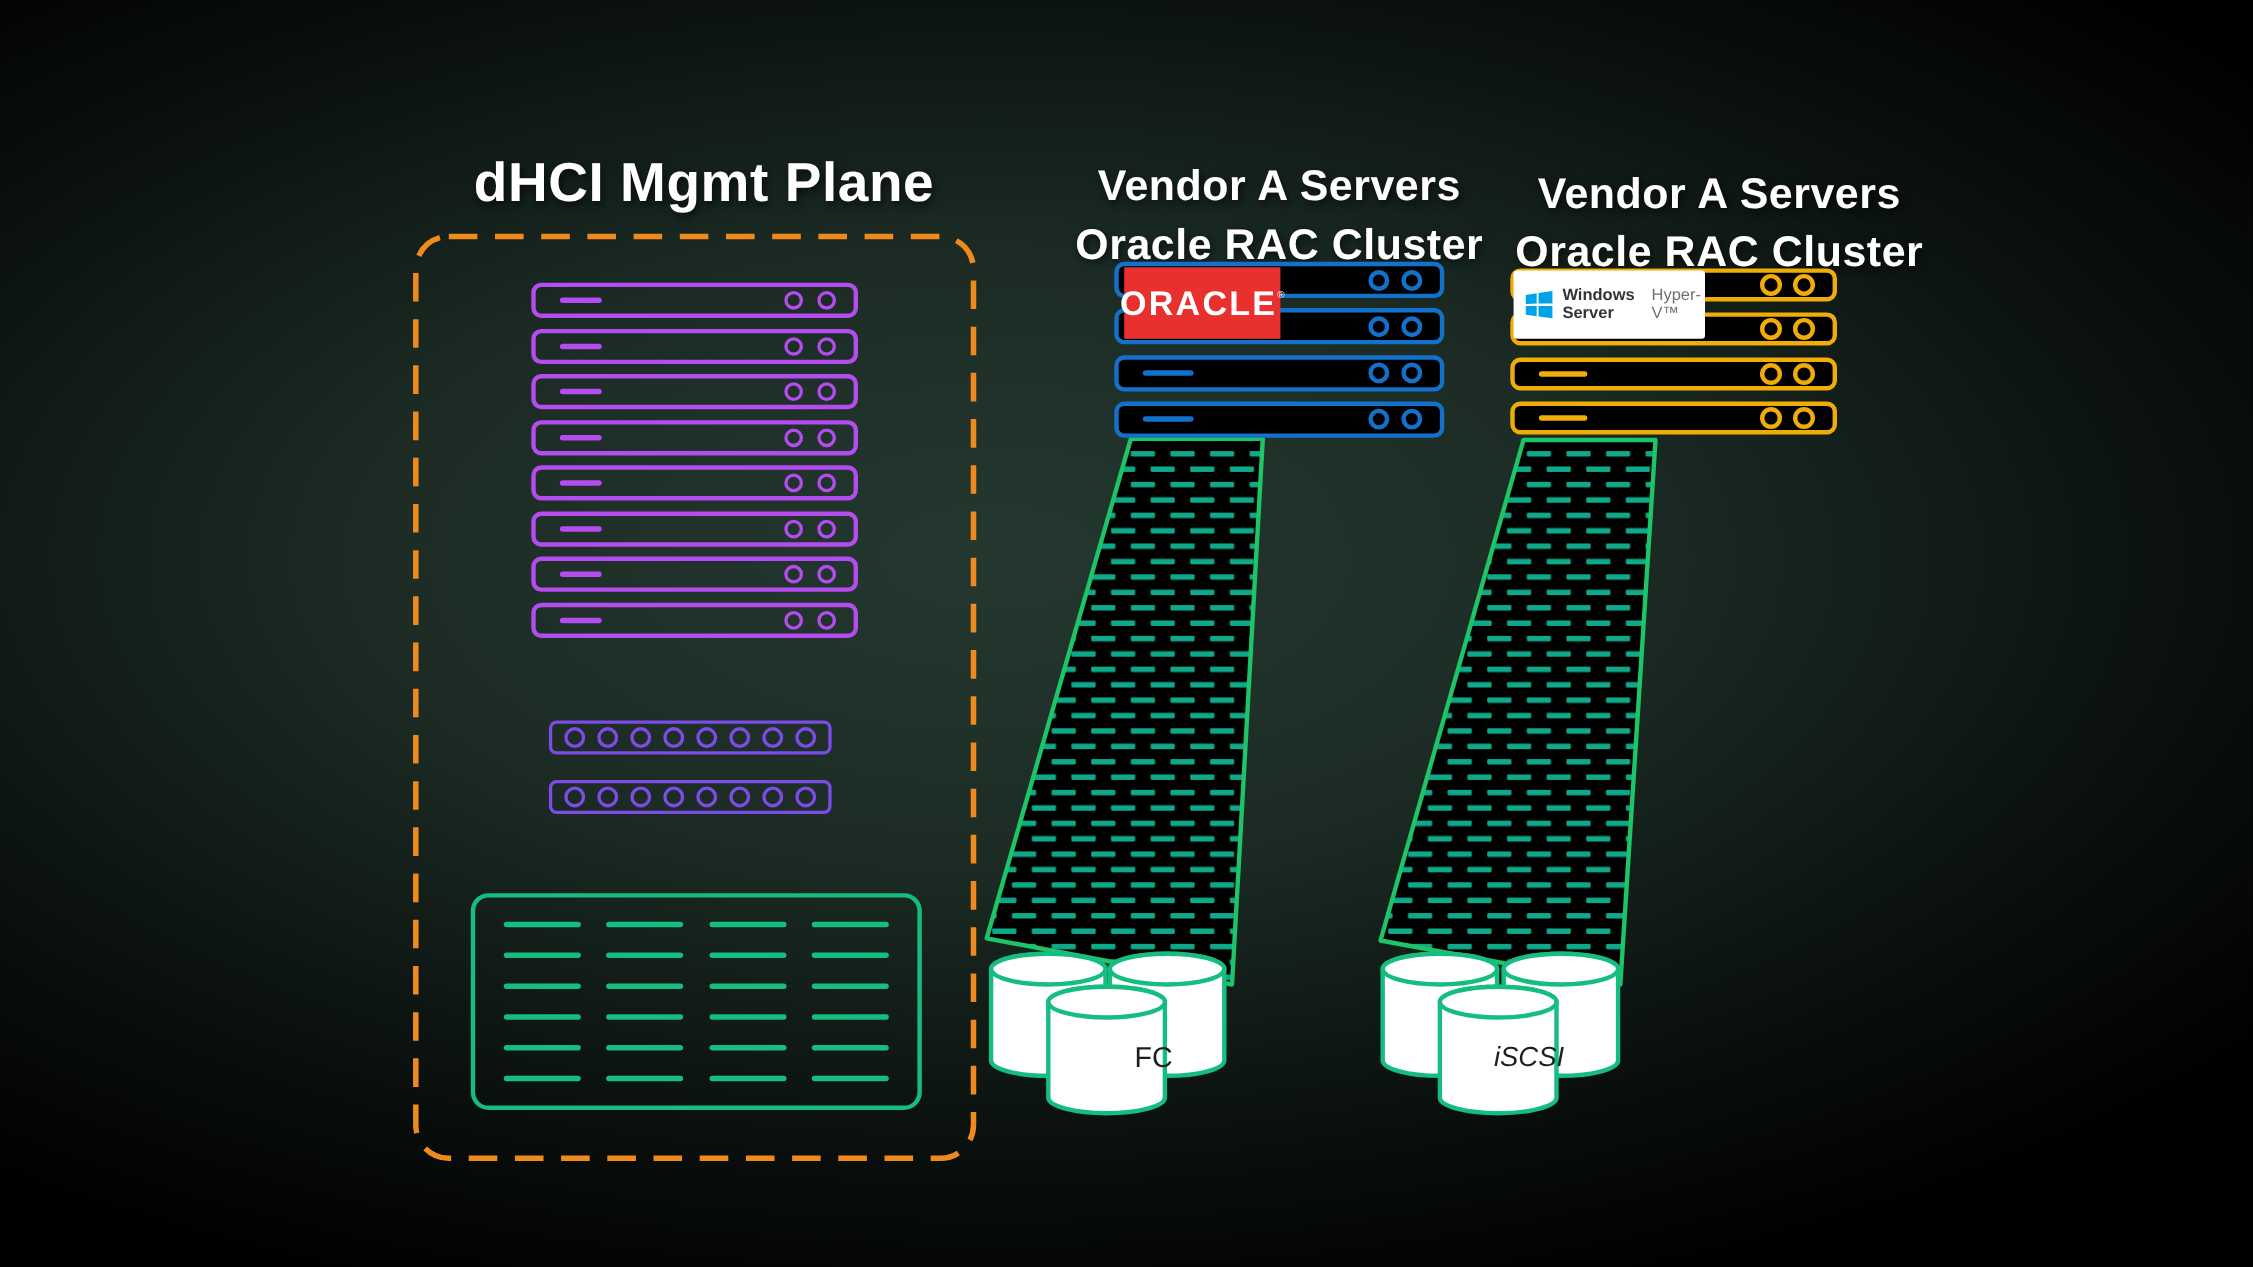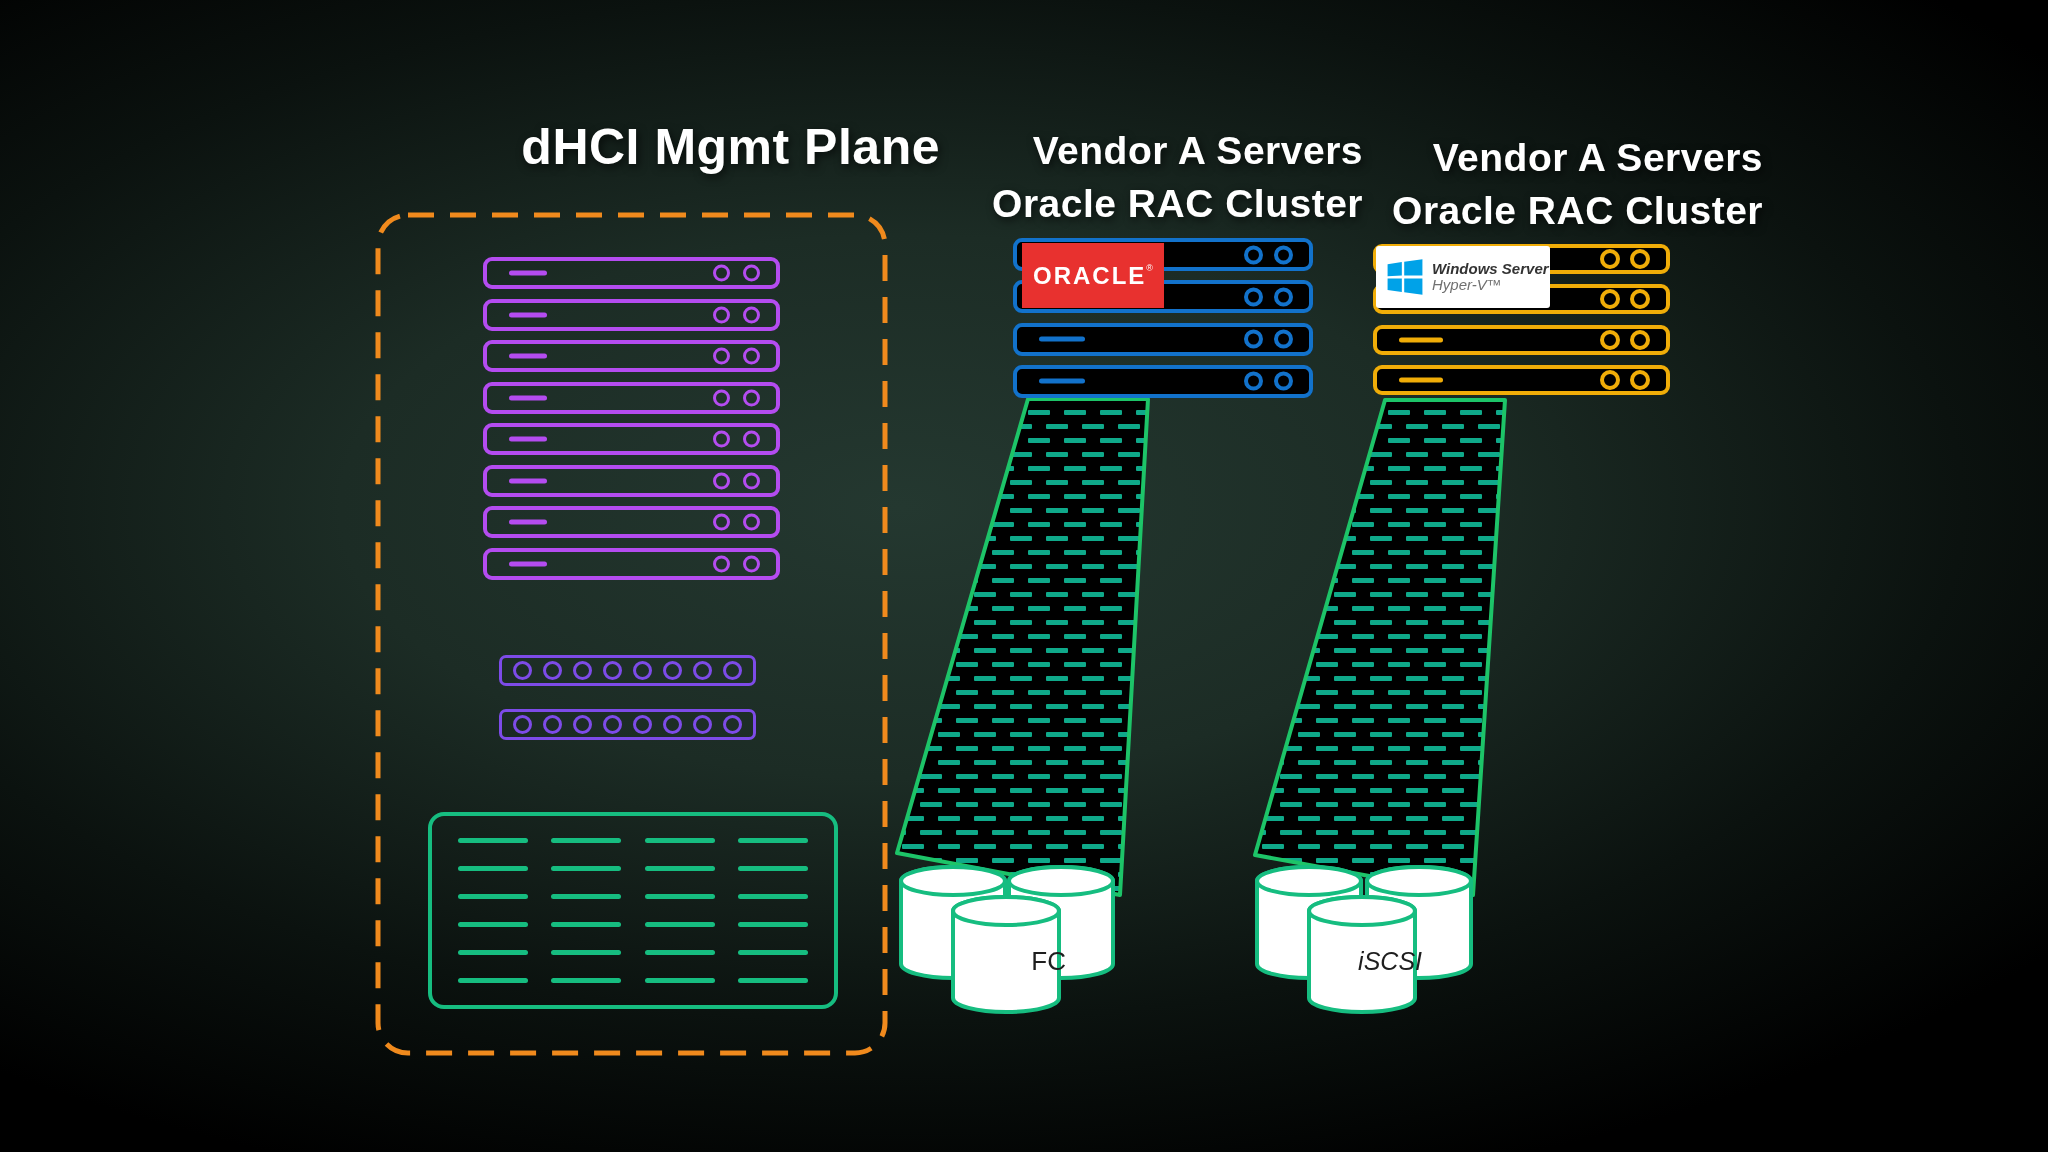--- a/index.html
+++ b/index.html
@@ -4,22 +4,22 @@
 <style>
   html,body{margin:0;padding:0;background:#000;}
   #stage{
     position:relative;width:2048px;height:1152px;overflow:hidden;
     font-family:"Liberation Sans",sans-serif;
     background:radial-gradient(ellipse 72% 62% at 44% 44%,
       var(--bg-center) 0%, #1c2c25 38%, #0b120f 72%, var(--bg-edge) 100%);
   }
   
   .title{
-    position:absolute;color:var(--title);font-weight:700;text-align:right;
-    letter-spacing:.5px;text-shadow:2px 3px 8px rgba(0,0,0,.65);
+    position:absolute;color:var(--title);font-weight:700;text-align:center;
+    letter-spacing:.5px;text-shadow:2px 3px 8px rgba(0,0,0,.65);margin-top:19px;
   }
   #title-mgmt{left:340px;top:118px;width:600px;font-size:50px;}
   #title-fc{left:963px;top:124px;width:400px;font-size:39px;line-height:53px;}
   #title-iscsi{left:1363px;top:131px;width:400px;font-size:39px;line-height:53px;}
   
   svg.shapes{position:absolute;left:0;top:0;}
   .boundary{fill:none;stroke:var(--orange);stroke-width:5;stroke-dasharray:26 16;}
   .band{fill:url(#hatch);stroke:var(--trap);stroke-width:4;stroke-linejoin:round;}
   .hd{fill:var(--hatch);}
   .cyl{fill:#ffffff;stroke:var(--green);stroke-width:4;}
@@ -51,27 +51,27 @@
     box-sizing:border-box;}
   
   #grid-box{position:absolute;left:428px;top:812px;width:410px;height:197px;
     border:4px solid var(--green);border-radius:16px;box-sizing:border-box;
     display:grid;grid-template-columns:repeat(4,1fr);grid-auto-rows:1fr;
     align-items:center;justify-items:center;padding:10px 14px;}
   .bar{width:70px;height:5px;border-radius:3px;background:var(--green);}
   
   #oracle-box{position:absolute;left:1022px;top:243px;width:142px;height:65px;
     background:var(--red);display:flex;align-items:center;justify-content:center;}
-  #oracle-box .otext{color:#fff;font-size:24px;font-weight:700;letter-spacing:2px;}
+  #oracle-box .otext{color:#fff;font-size:31px;font-weight:700;letter-spacing:2px;}
   #oracle-box .omark{color:#fff;font-size:9px;vertical-align:top;line-height:10px;
     position:relative;top:-8px;}
   #windows-box{position:absolute;left:1376px;top:246px;width:174px;height:62px;
     background:#fff;border-radius:3px;display:flex;align-items:center;gap:8px;
     padding-left:10px;box-sizing:border-box;}
-  #windows-box .wtext{display:flex;flex-direction:column;line-height:1.05;font-style:italic;}
+  #windows-box .wtext{display:flex;flex-direction:row;line-height:1.05;}
   #windows-box .w1{color:#333;font-size:15px;font-weight:700;}
   #windows-box .w2{color:#707070;font-size:15px;}
   
   .store-label{position:absolute;width:120px;text-align:right;color:#1e1e1e;
     font-size:26px;}
   #fc-label{left:946px;top:946px;}
   #iscsi-label{left:1302px;top:947px;font-size:25px;font-style:italic;}
 </style>
 </head>
 <body>

